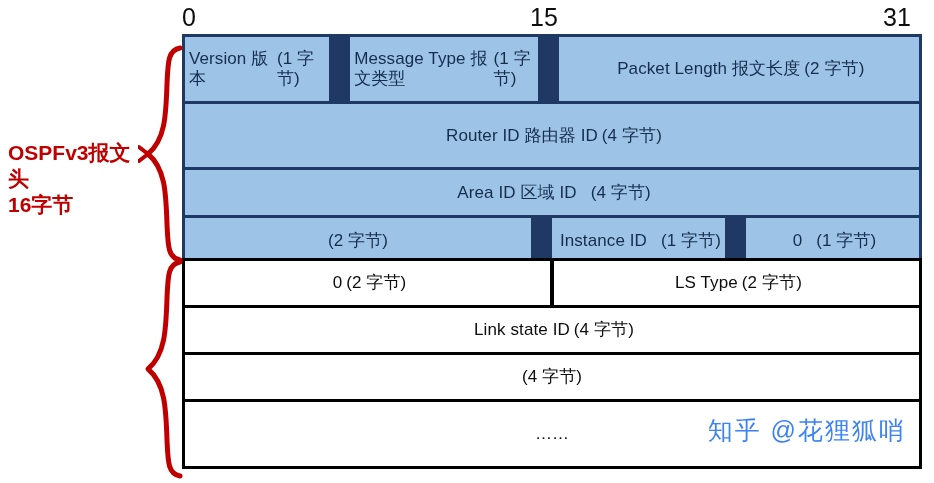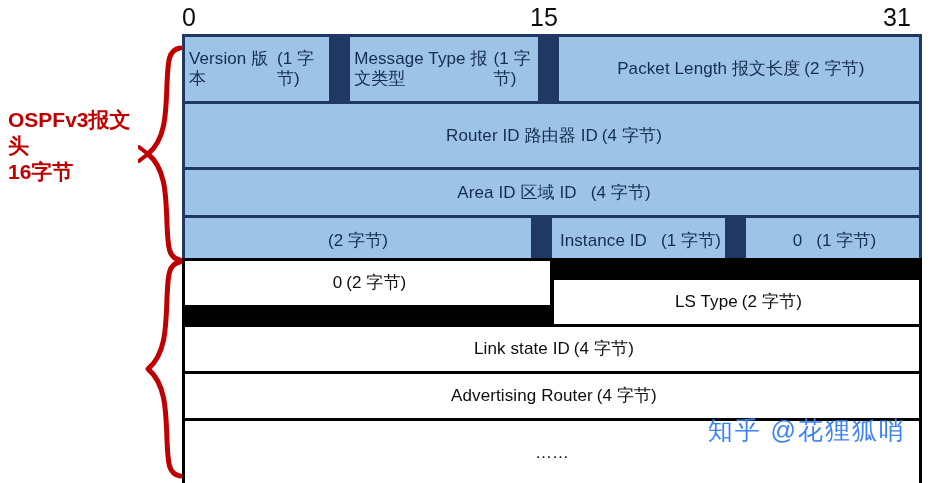--- a/index.html
+++ b/index.html
@@ -75,21 +75,21 @@
     color:#152D4E;
     height:72px;
   }
   .pkt-header .cell + .cell{ margin-left:21px; }
 
   .pkt-body .cell{
     background:#ffffff;
     color:#0d0d0d;
     height:45px;
   }
-  .pkt-body .cell + .cell{ margin-left:4px;margin-top:19px; }
+  .pkt-body .cell + .cell{ margin-left:4px; }
 
   .cell .l1{
     font-size:17px;
     line-height:20px;
     letter-spacing:0.1px;
     white-space:normal;
     padding:0 4px;
   }
   .cell .l2{
     font-size:17px;
@@ -113,21 +113,21 @@
 
   .side-label{
     position:absolute;
     color:#C00000;
     font-weight:bold;
     font-size:21px;
     line-height:26px;
     text-align:left;
     white-space:pre-line;
   }
-  .label-top{ left:8px;  top:107px; width:130px; }
+  .label-top{ left:8px;  top:140px; width:130px; }
   .label-bot{ left:42px; top:338px; width:100px; }
 
   
   .watermark{
     position:absolute;
     right:28px;
     bottom:36px;
     font-size:25px;
     color:#3b82f6;
     letter-spacing:2px;
@@ -208,21 +208,20 @@
 
     <div class="row row-h44">
       <div class="cell" style="flex:100">
         <span class="l1">Link state ID</span>
         <span class="l2">(4 字节)</span>
       </div>
     </div>
 
     <div class="row row-h44">
       <div class="cell" style="flex:100">
-        <span class="l1">Advertising Router</span>
         <span class="l2">(4 字节)</span>
       </div>
     </div>
 
     <div class="row row-h64">
       <div class="cell" style="flex:100">
         <span class="l1">……</span>
       </div>
     </div>
 

